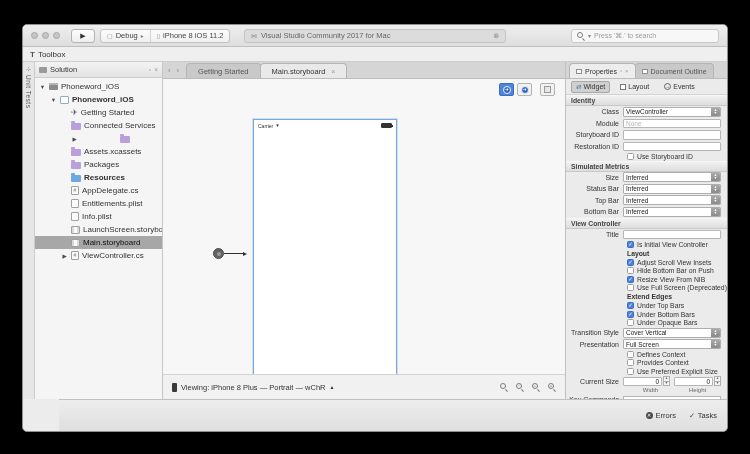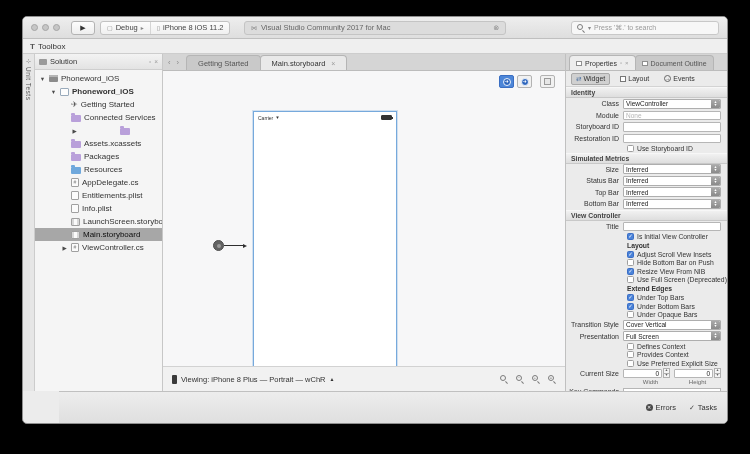--- a/index.html
+++ b/index.html
@@ -1,18 +1,18 @@
 <!DOCTYPE html>
 <html><head>
 <meta charset="utf-8">
 <style>
   * { margin:0; padding:0; box-sizing:border-box; }
   html,body { width:750px; height:454px; background:#000; overflow:hidden;
     font-family:"Liberation Sans",sans-serif; }
-  .window { position:absolute; left:22px; top:16px; width:706px; height:408px;
+  .window { position:absolute; left:22px; top:24px; width:706px; height:408px;
     background:#ececec; border-radius:5px; border:1px solid #8f8f8f;
     box-shadow:0 14px 40px rgba(0,0,0,.65); display:flex; flex-direction:column; overflow:hidden; }
 
   
   .titlebar { height:22px; flex:none; background:linear-gradient(#eeeeee,#dedede);
     border-bottom:1px solid #bfbfbf; display:flex; align-items:center; padding:0 8px; gap:5px; position:relative; }
   .lights { display:flex; gap:4px; margin-right:6px; }
   .light { width:7px; height:7px; border-radius:50%; background:#c6c6c6; border:1px solid #a5a5a5; }
   .play-btn { width:24px; height:14px; border:1px solid #b3b3b3; border-radius:3px;
     background:linear-gradient(#fdfdfd,#eeeeee); color:#333; font-size:7px;
@@ -278,21 +278,21 @@
           <div class="tree-row" style="padding-left: 26px;">
             <span class="expander"></span>
             <span class="ico folder f-purple"></span>
             <span>Assets.xcassets</span>
           </div>
           <div class="tree-row" style="padding-left: 26px;">
             <span class="expander"></span>
             <span class="ico folder f-purple"></span>
             <span>Packages</span>
           </div>
-          <div class="tree-row" style="padding-left: 26px;">
+          <div class="tree-row" style="padding-left: 26px; font-weight: bold;">
             <span class="expander"></span>
             <span class="ico folder f-blue"></span>
             <span>Resources</span>
           </div>
           <div class="tree-row" style="padding-left: 26px;">
             <span class="expander"></span>
             <span class="ico i-doc">#</span>
             <span>AppDelegate.cs</span>
           </div>
           <div class="tree-row" style="padding-left: 26px;">

